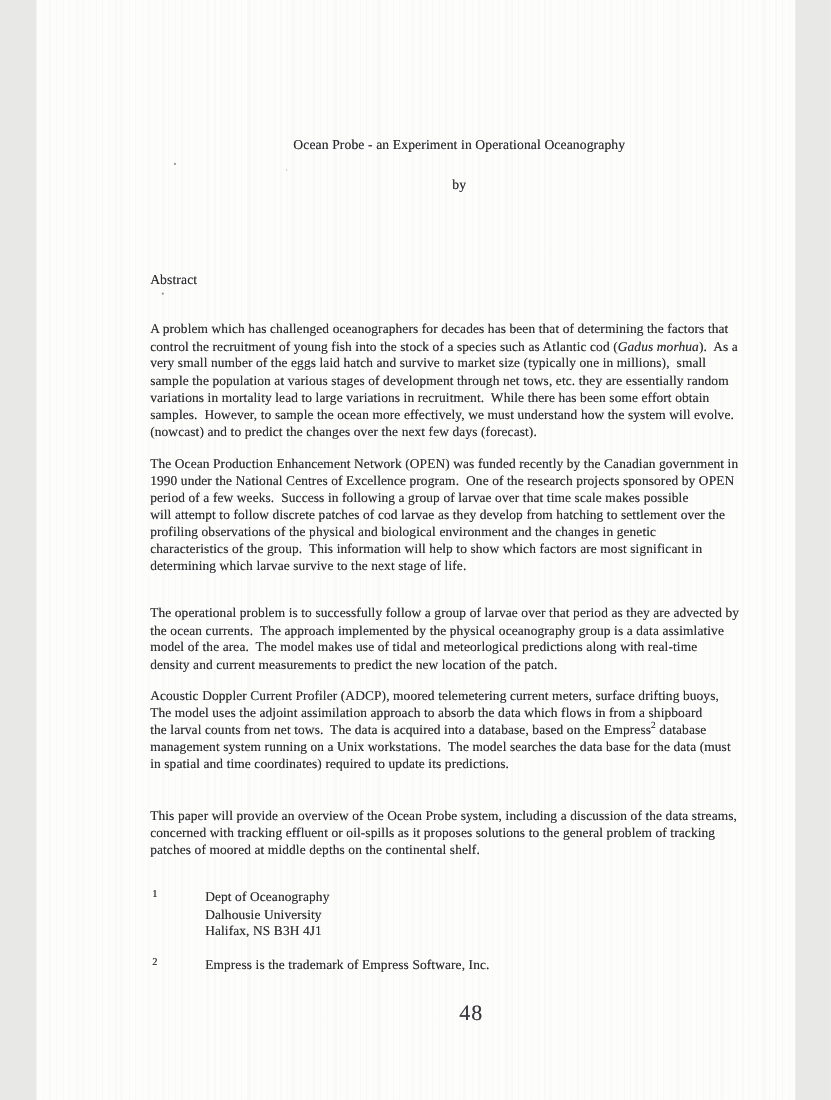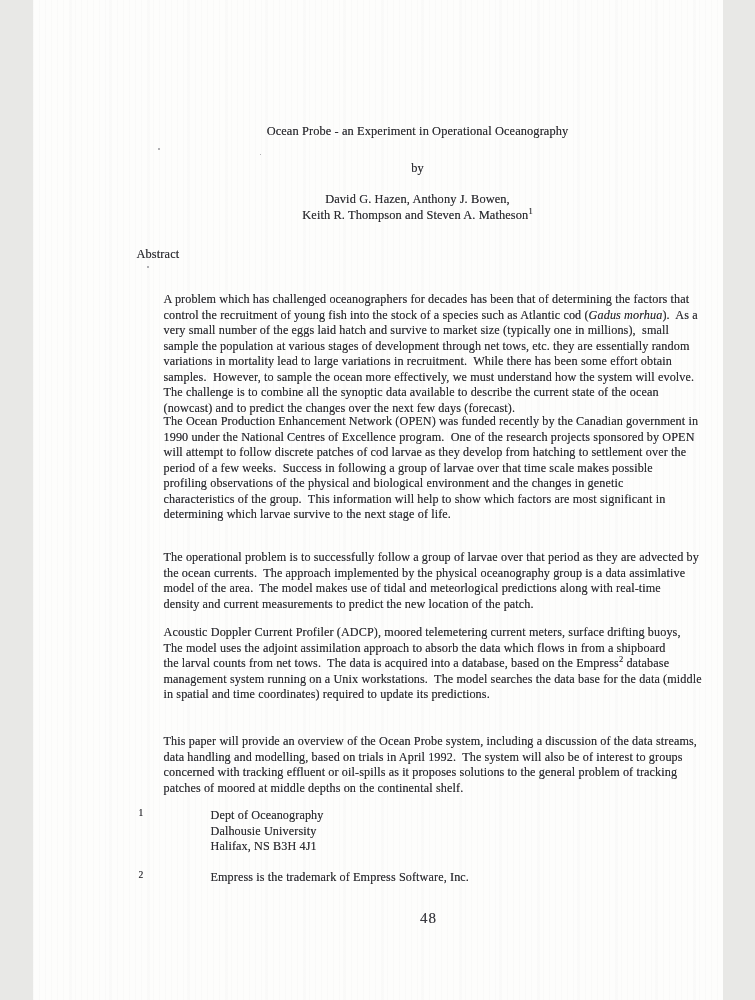--- a/index.html
+++ b/index.html
@@ -33,45 +33,45 @@
   }
   #doc-title{top:124px;}
   #byline{top:161px;}
   #authors{top:192px;}
   #abstract-heading{
     position:absolute;left:104px;top:247px;
     font-size:12.4px;
   }
   .para{
     position:absolute;left:104px;width:556px;
-    font-size:12.2px;line-height:15.55px;margin-left:27px;
+    font-size:12.2px;line-height:15.55px;
   }
   .para .line{white-space:pre;}
   #para-0{top:292px;}
   #para-1{top:414px;}
   #para-2{top:550px;}
   #para-3{top:625px;}
   #para-4{top:734px;}
   sup{font-size:8.5px;vertical-align:super;line-height:0;}
   .footnote{
     position:absolute;left:104px;width:480px;
     font-size:12.2px;line-height:15.5px;
   }
   #footnote-0{top:808px;}
   #footnote-1{top:870px;}
   .fn-marker{
     position:absolute;left:2px;top:-2px;
     font-size:9.5px;
   }
-  .fn-lines{margin-left:74px;}
+  .fn-lines{margin-left:50px;}
   .fn-lines .line{white-space:pre;}
   #page-number{
     position:absolute;left:366px;top:910px;width:60px;
     text-align:center;
-    font-size:15px;letter-spacing:1px;
+    font-size:20px;letter-spacing:1px;
     color:#3a3a40;
   }
   .speck{
     position:absolute;width:2px;height:2px;border-radius:50%;
     background:rgba(70,70,78,0.55);
   }
   .speck.s1{left:125px;top:148px;}
   .speck.s2{left:227px;top:154px;width:1px;height:1px;}
   .speck.s3{left:114px;top:266px;}
 </style>
@@ -81,63 +81,57 @@
 <div class="page">
 
   <div class="speck s1"></div>
   <div class="speck s2"></div>
   <div class="speck s3"></div>
 
   <div class="center-block txt" id="doc-title">Ocean Probe - an Experiment in Operational Oceanography</div>
 
   <div class="center-block txt" id="byline">by</div>
 
-  <div class="center-block txt" id="authors">
-      <div class="line">David G. Hazen, Anthony J. Bowen,</div>
-      <div class="line">Keith R. Thompson and Steven A. Matheson<sup>1</sup></div>
-    </div>
 
   <div class="txt" id="abstract-heading">Abstract</div>
 
   <div id="paragraphs-root">
       <div class="para txt" id="para-0">
         <div class="line">A problem which has challenged oceanographers for decades has been that of determining the factors that</div>
         <div class="line">control the recruitment of young fish into the stock of a species such as Atlantic cod (<i>Gadus morhua</i>).  As a</div>
         <div class="line">very small number of the eggs laid hatch and survive to market size (typically one in millions),  small</div>
         <div class="line">sample the population at various stages of development through net tows, etc. they are essentially random</div>
         <div class="line">variations in mortality lead to large variations in recruitment.  While there has been some effort obtain</div>
         <div class="line">samples.  However, to sample the ocean more effectively, we must understand how the system will evolve.</div>
-        <div class="line">The challenge is to combine all the synoptic data available to describe the current state of the ocean</div>
         <div class="line">(nowcast) and to predict the changes over the next few days (forecast).</div>
       </div>
       <div class="para txt" id="para-1">
         <div class="line">The Ocean Production Enhancement Network (OPEN) was funded recently by the Canadian government in</div>
         <div class="line">1990 under the National Centres of Excellence program.  One of the research projects sponsored by OPEN</div>
+        <div class="line">period of a few weeks.  Success in following a group of larvae over that time scale makes possible</div>
         <div class="line">will attempt to follow discrete patches of cod larvae as they develop from hatching to settlement over the</div>
-        <div class="line">period of a few weeks.  Success in following a group of larvae over that time scale makes possible</div>
         <div class="line">profiling observations of the physical and biological environment and the changes in genetic</div>
         <div class="line">characteristics of the group.  This information will help to show which factors are most significant in</div>
         <div class="line">determining which larvae survive to the next stage of life.</div>
       </div>
       <div class="para txt" id="para-2">
         <div class="line">The operational problem is to successfully follow a group of larvae over that period as they are advected by</div>
         <div class="line">the ocean currents.  The approach implemented by the physical oceanography group is a data assimlative</div>
         <div class="line">model of the area.  The model makes use of tidal and meteorlogical predictions along with real-time</div>
         <div class="line">density and current measurements to predict the new location of the patch.</div>
       </div>
       <div class="para txt" id="para-3">
         <div class="line">Acoustic Doppler Current Profiler (ADCP), moored telemetering current meters, surface drifting buoys,</div>
         <div class="line">The model uses the adjoint assimilation approach to absorb the data which flows in from a shipboard</div>
         <div class="line">the larval counts from net tows.  The data is acquired into a database, based on the Empress<sup>2</sup> database</div>
-        <div class="line">management system running on a Unix workstations.  The model searches the data base for the data (middle</div>
+        <div class="line">management system running on a Unix workstations.  The model searches the data base for the data (must</div>
         <div class="line">in spatial and time coordinates) required to update its predictions.</div>
       </div>
       <div class="para txt" id="para-4">
         <div class="line">This paper will provide an overview of the Ocean Probe system, including a discussion of the data streams,</div>
-        <div class="line">data handling and modelling, based on trials in April 1992.  The system will also be of interest to groups</div>
         <div class="line">concerned with tracking effluent or oil-spills as it proposes solutions to the general problem of tracking</div>
         <div class="line">patches of moored at middle depths on the continental shelf.</div>
       </div>
     </div>
 
   <div id="footnotes-root">
       <div class="footnote txt" id="footnote-0">
         <span class="fn-marker">1</span>
         <div class="fn-lines">
           <div class="line">Dept of Oceanography</div>

